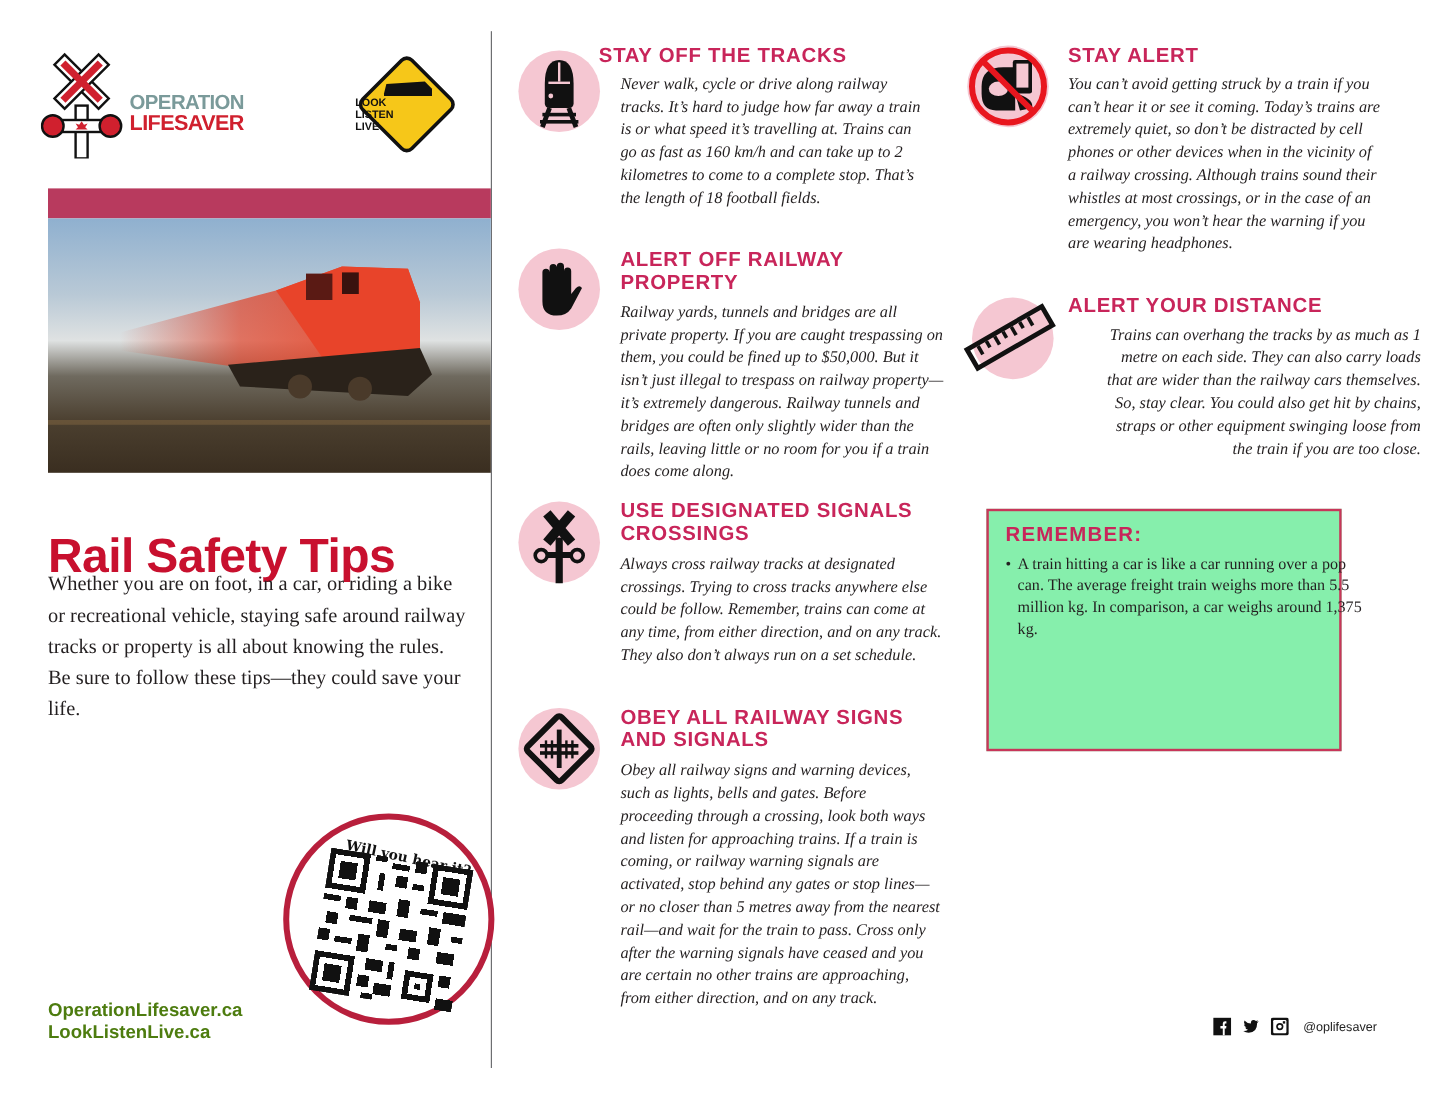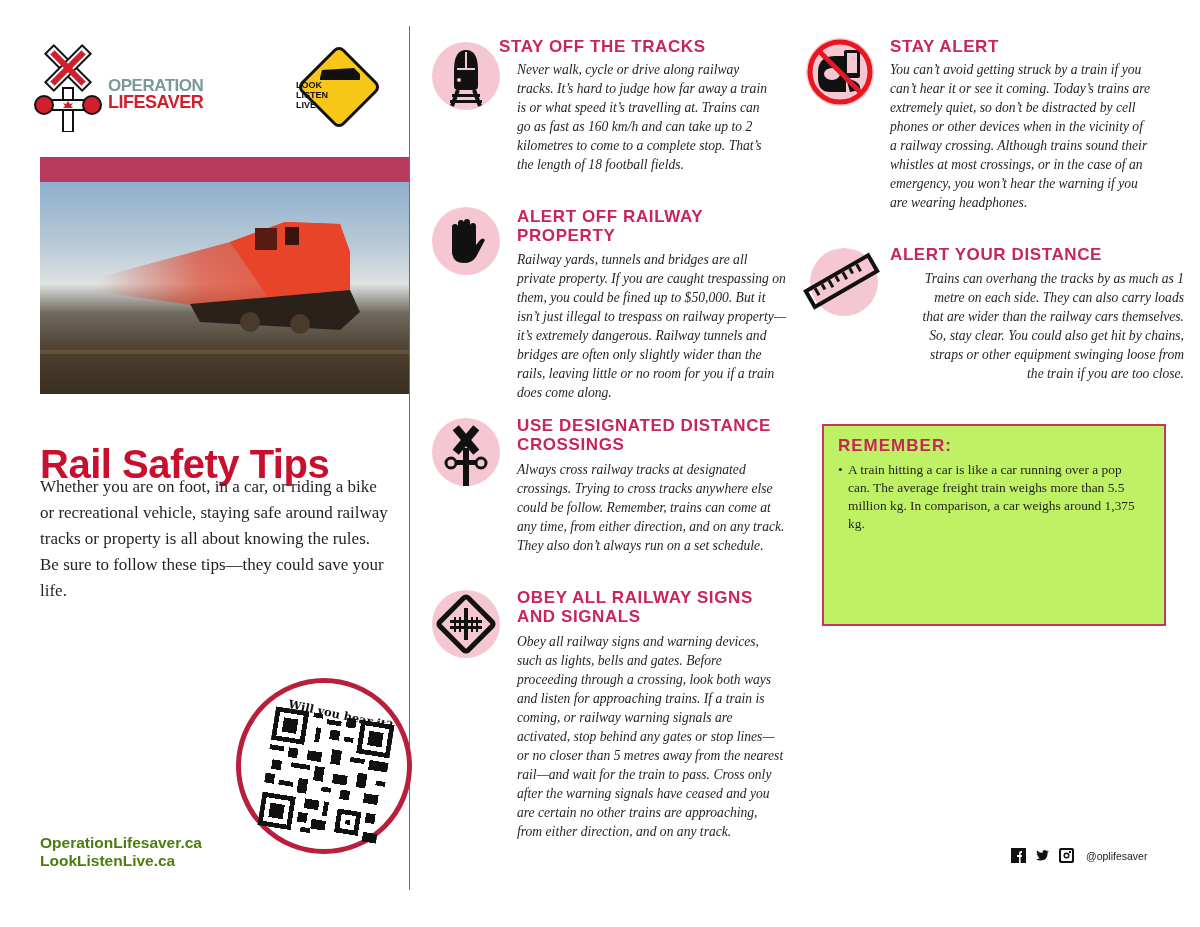--- a/index.html
+++ b/index.html
@@ -30,21 +30,21 @@
     .qr-code { position: absolute; left: 266px; top: 715px; width: 120px; height: 120px; transform: rotate(9deg); }
 
     
     .tip { position: absolute; }
     .tip-icon { position: absolute; width: 68px; height: 68px; }
     .tip-icon .bg { position: absolute; left: 0; top: 0; width: 68px; height: 68px; border-radius: 50%; background: #f5c7d2; }
     .tip-icon svg { position: absolute; left: 0; top: 0; }
     .tip-heading { position: absolute; font-family: "Liberation Sans", sans-serif; font-weight: bold; font-size: 17px; line-height: 19px; color: #c8255a; letter-spacing: 0.6px; }
     .tip-body { position: absolute; font-size: 13.6px; line-height: 19px; color: #231f20; font-style: italic; }
 
-    .remember { position: absolute; left: 822px; top: 424px; width: 344px; height: 202px; background: #bef264; border: 2px solid #c8365a; }
+    .remember { position: absolute; left: 822px; top: 424px; width: 296px; height: 202px; background: #86efac; border: 2px solid #c8365a; }
     .remember-title { position: absolute; left: 14px; top: 10px; font-family: "Liberation Sans", sans-serif; font-weight: bold; font-size: 17px; color: #c8255a; letter-spacing: 1px; }
     .remember ul { position: absolute; left: 14px; top: 35px; width: 306px; list-style: none; }
     .remember li { position: relative; padding-left: 10px; font-size: 13.4px; line-height: 18px; margin-bottom: 8px; color: #231f20; }
     .remember li::before { content: "•"; position: absolute; left: 0; top: 0; }
 
     .social { position: absolute; left: 996px; top: 848px; display: flex; align-items: center; gap: 9px; padding-left: 15px; }
     .soc-ic { width: 15px; height: 15px; display: inline-block; }
     .handle { font-family: "Liberation Sans", sans-serif; font-size: 10.5px; color: #222; margin-left: 3px; }
   </style>
 </head>
@@ -196,21 +196,21 @@
       <g transform="translate(34,22)">
         <rect x="-16" y="-4" width="32" height="8" fill="#111" transform="rotate(50)"></rect>
         <rect x="-16" y="-4" width="32" height="8" fill="#111" transform="rotate(-50)"></rect>
       </g>
       <rect x="31" y="30" width="6" height="42" fill="#111"></rect>
       <rect x="20" y="42" width="28" height="5" fill="#111"></rect>
       <circle cx="19" cy="45" r="5" fill="#f5c7d2" stroke="#111" stroke-width="3"></circle>
       <circle cx="49" cy="45" r="5" fill="#f5c7d2" stroke="#111" stroke-width="3"></circle>
     </svg>
   </div>
-  <div class="tip-heading" style="left:517px; top:416px; width:270px;">USE DESIGNATED DISTANCE CROSSINGS</div>
+  <div class="tip-heading" style="left:517px; top:416px; width:270px;">USE DESIGNATED SIGNALS CROSSINGS</div>
   <div class="tip-body" style="left:517px; top:460px; width:272px;">Always cross railway tracks at designated crossings. Trying to cross tracks anywhere else could be follow. Remember, trains can come at any time, from either direction, and on any track. They also don’t always run on a set schedule.</div>
 </div>
 
 <div class="tip">
   <div class="tip-icon" style="left:432px; top:590px;">
     <div class="bg"></div>
     <svg width="68" height="68" viewBox="0 0 68 68">
       <rect x="14" y="14" width="40" height="40" rx="3" fill="none" stroke="#111" stroke-width="5" transform="rotate(45 34 34)"></rect>
       <rect x="32" y="18" width="4" height="32" fill="#111"></rect>
       <rect x="18" y="30" width="32" height="3" fill="#111"></rect>

